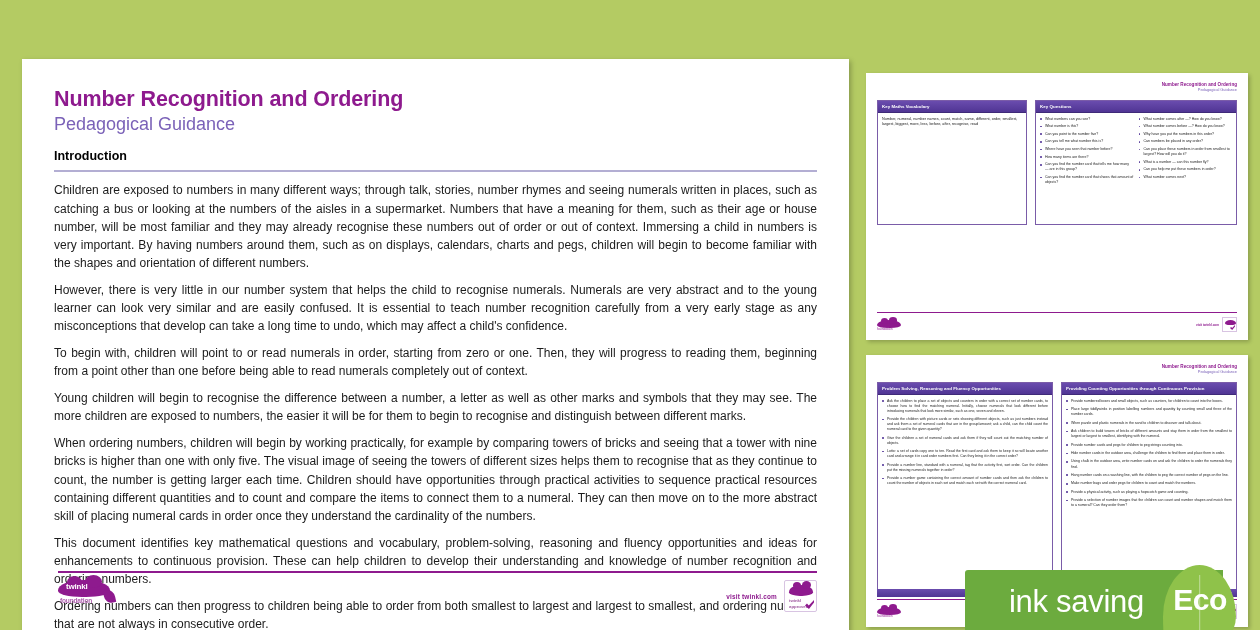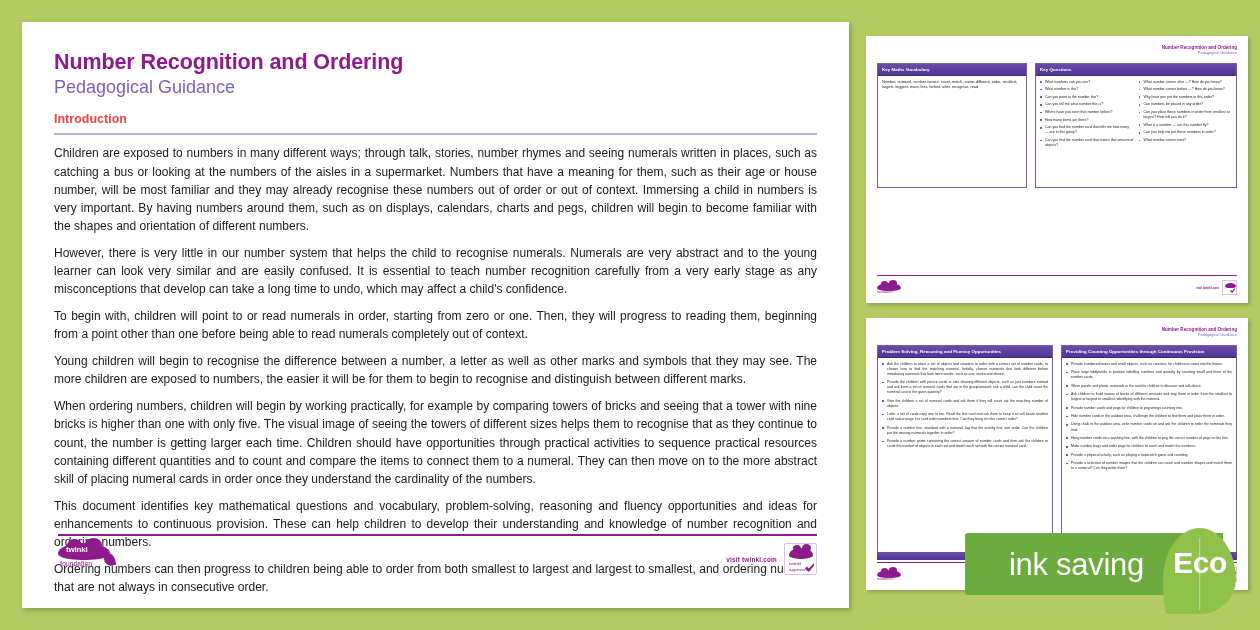--- a/index.html
+++ b/index.html
@@ -2,21 +2,21 @@
 <html><head>
 <meta charset="utf-8">
 <style>
   * { box-sizing: border-box; margin: 0; padding: 0; }
   html, body {
     width: 1260px; height: 630px;
     overflow: hidden;
     background: #b4cb63;
     font-family: "Liberation Sans", sans-serif;
   }
-  .stage { position: relative; width: 1260px; height: 560px; }
+  .stage { position: relative; width: 1260px; height: 560px; margin-top: 37px; }
 
   
   .main-page {
     position: absolute;
     left: 22px; top: 22px;
     width: 827px; height: 586px;
     background: #ffffff;
     box-shadow: 2px 2px 5px rgba(0,0,0,0.25);
     padding: 28px 32px 0 32px;
   }
@@ -28,21 +28,21 @@
     line-height: 1.15;
   }
   .doc-subtitle {
     color: #7b62b8;
     font-size: 18px;
     font-weight: normal;
     margin-top: 2px;
     line-height: 1.2;
   }
   .section-heading {
-    color: #ef4444;
+    color: #000000;
     font-size: 12.5px;
     font-weight: bold;
     margin-top: 14px;
   }
   .rule {
     height: 2px;
     background: #b3aed3;
     margin-top: 7px;
     margin-bottom: 9px;
   }

